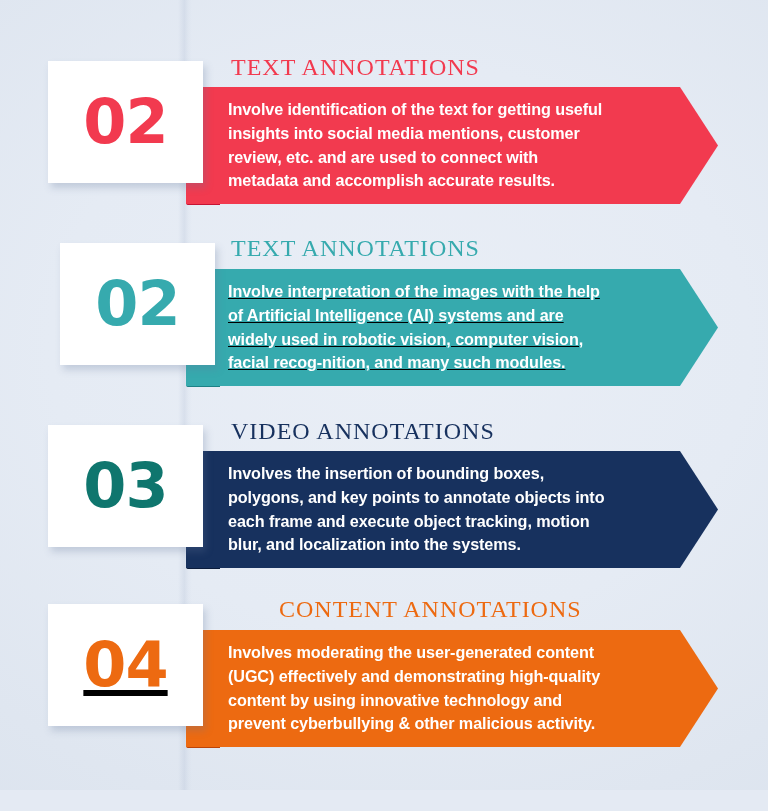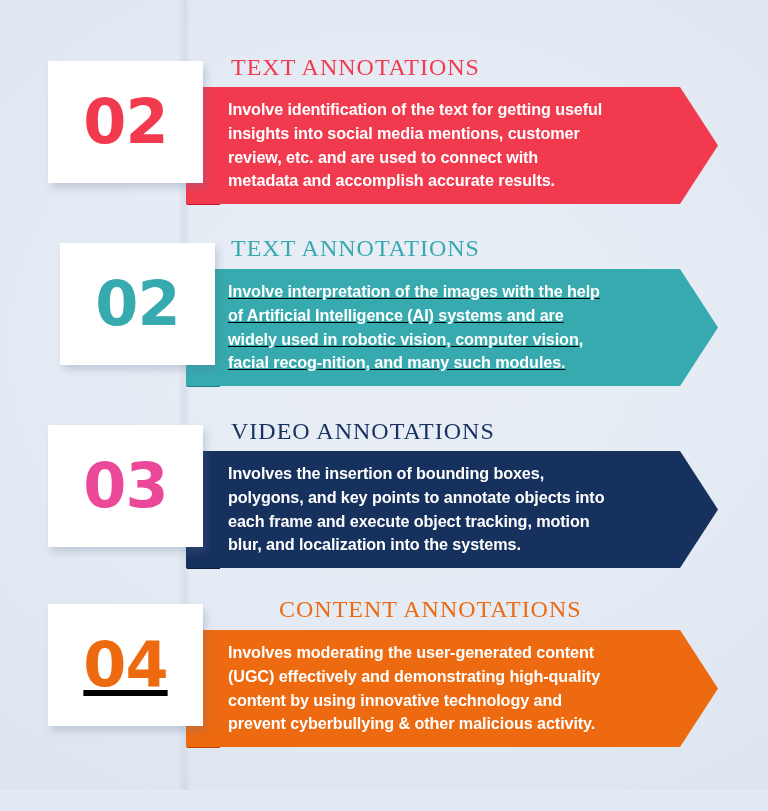--- a/index.html
+++ b/index.html
@@ -161,21 +161,21 @@
 
   <div class="row" id="row3">
     <div class="title" style="color: rgb(23, 49, 94);">VIDEO ANNOTATIONS</div>
     <div class="fold" style="background-color: rgb(11, 28, 60);"></div>
     <div class="ribbon-wrap">
       <div class="ribbon" style="background-color: rgb(23, 49, 94);">
         <p class="ribbon-body">Involves the insertion of bounding boxes, polygons, and key points to annotate objects into each frame and execute object tracking, motion blur, and localization into the systems.</p>
       </div>
     </div>
     <div class="numcard">
-      <span style="color: #ec4899;">03</span>
+      <span style="color: #0f766e;">03</span>
     </div>
   </div>
 
   <div class="row" id="row4">
     <div class="title" style="color: rgb(237, 106, 17); margin-left: 48px;">CONTENT ANNOTATIONS</div>
     <div class="fold" style="background-color: rgb(189, 68, 8);"></div>
     <div class="ribbon-wrap">
       <div class="ribbon" style="background-color: rgb(237, 106, 17);">
         <p class="ribbon-body">Involves moderating the user-generated content (UGC) effectively and demonstrating high-quality content by using innovative technology and prevent cyberbullying &amp; other malicious activity.</p>
       </div>

